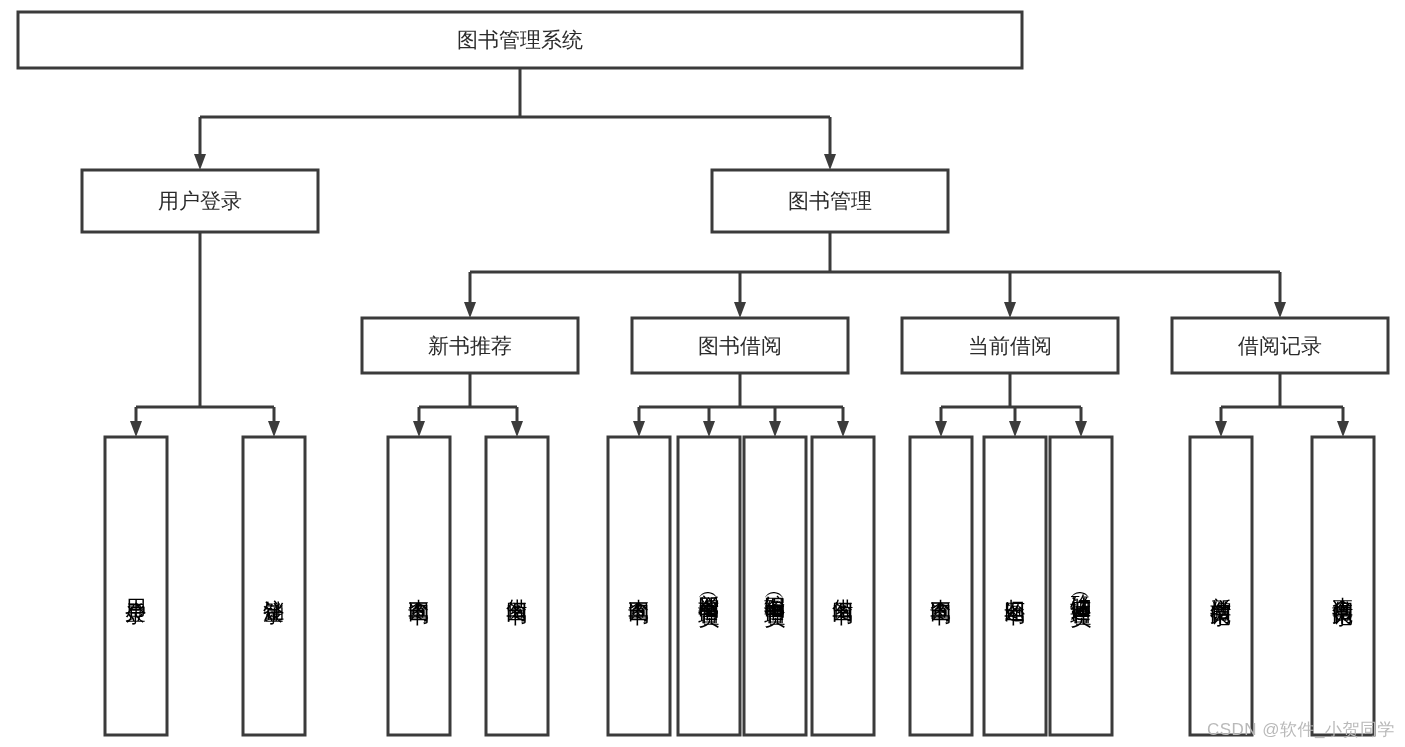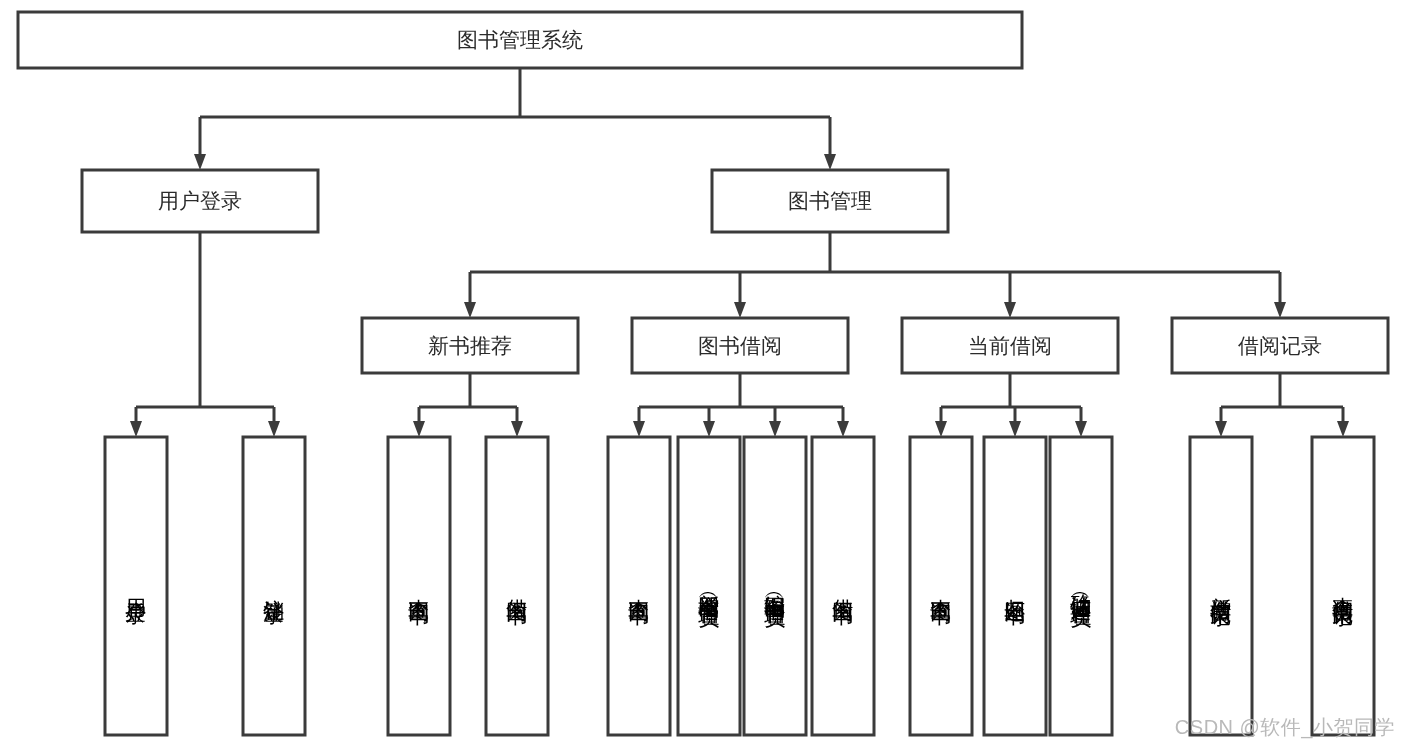--- a/index.html
+++ b/index.html
@@ -61,21 +61,21 @@
     height: 100%;
     display: flex;
     align-items: center;
     justify-content: center;
   }
   .watermark {
     position: absolute;
     right: 10px;
     bottom: 6px;
     font-family: "Liberation Sans", "DejaVu Sans", sans-serif;
-    font-size: 20px;
+    font-size: 17px;
     color: #b9b9b9;
     letter-spacing: 0.5px;
     pointer-events: none;
     user-select: none;
     margin-top: 36px;
   }
 </style>
 </head>
 <body>
 

